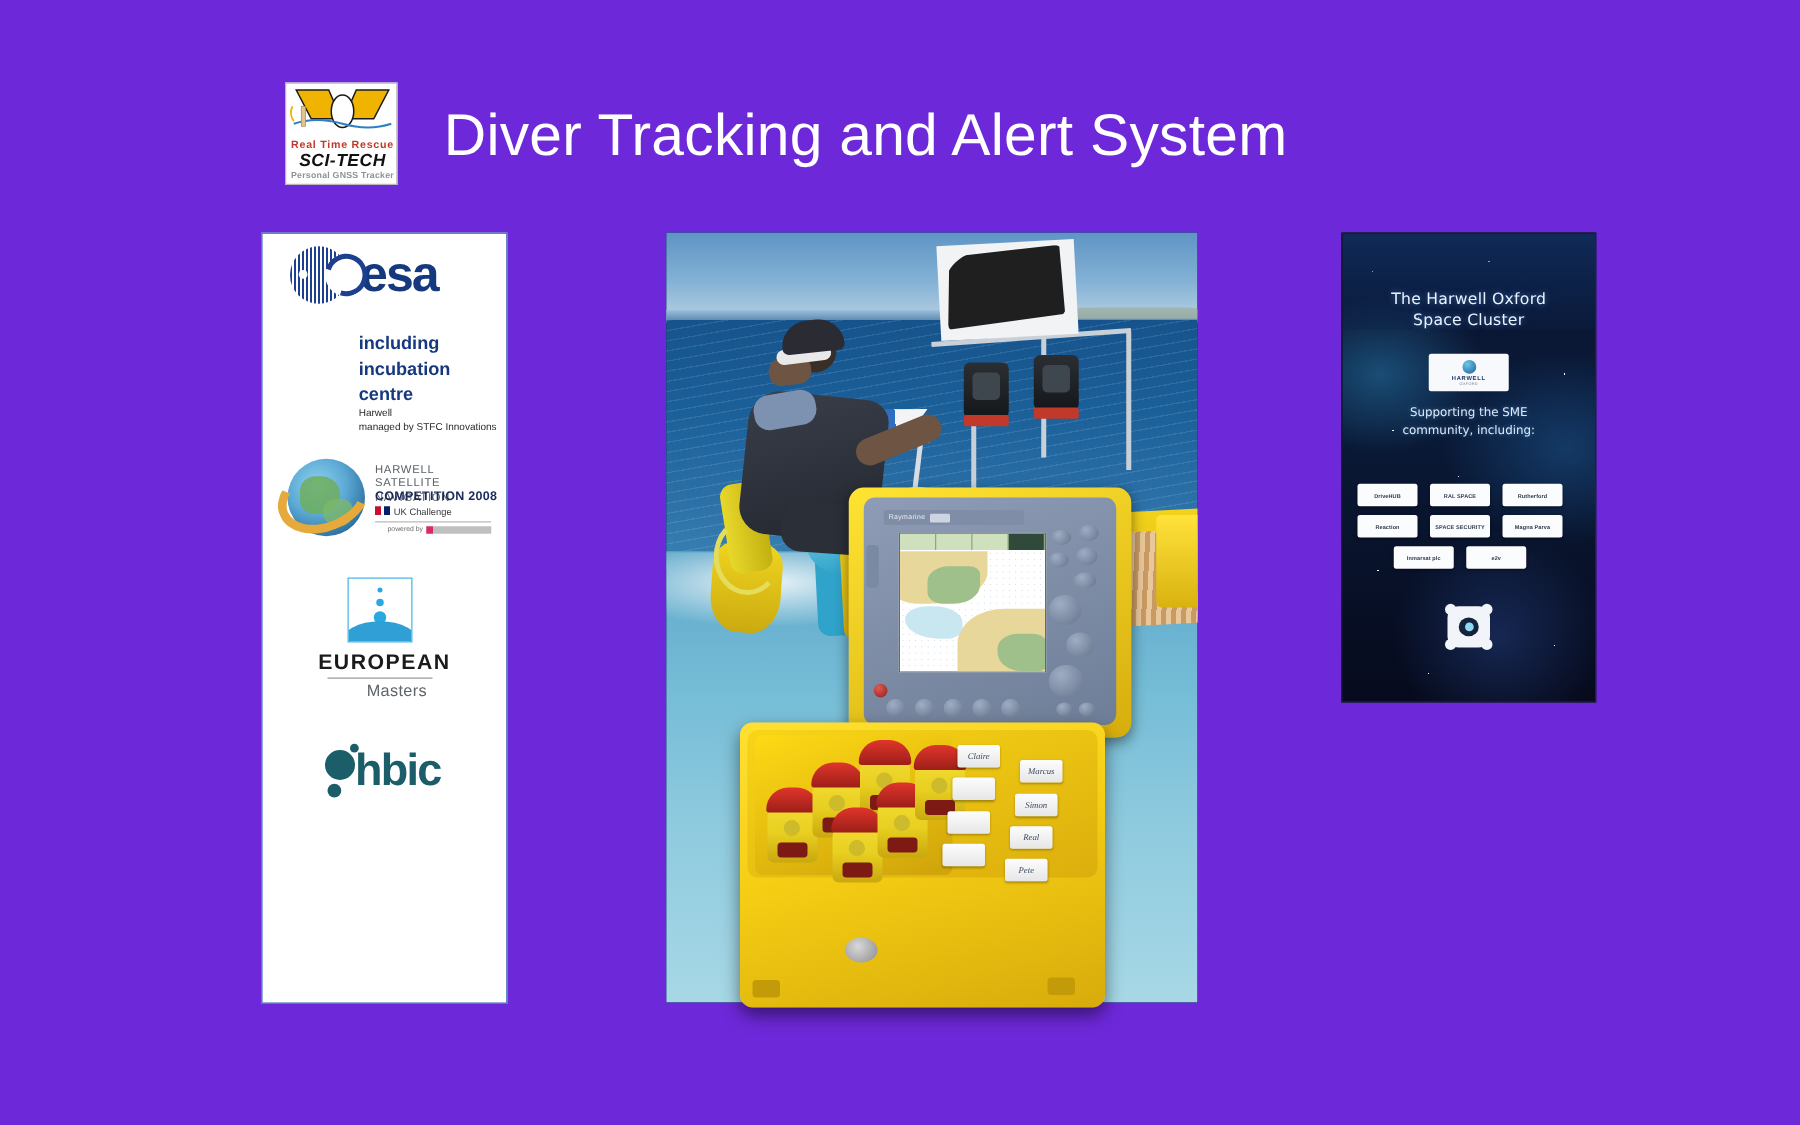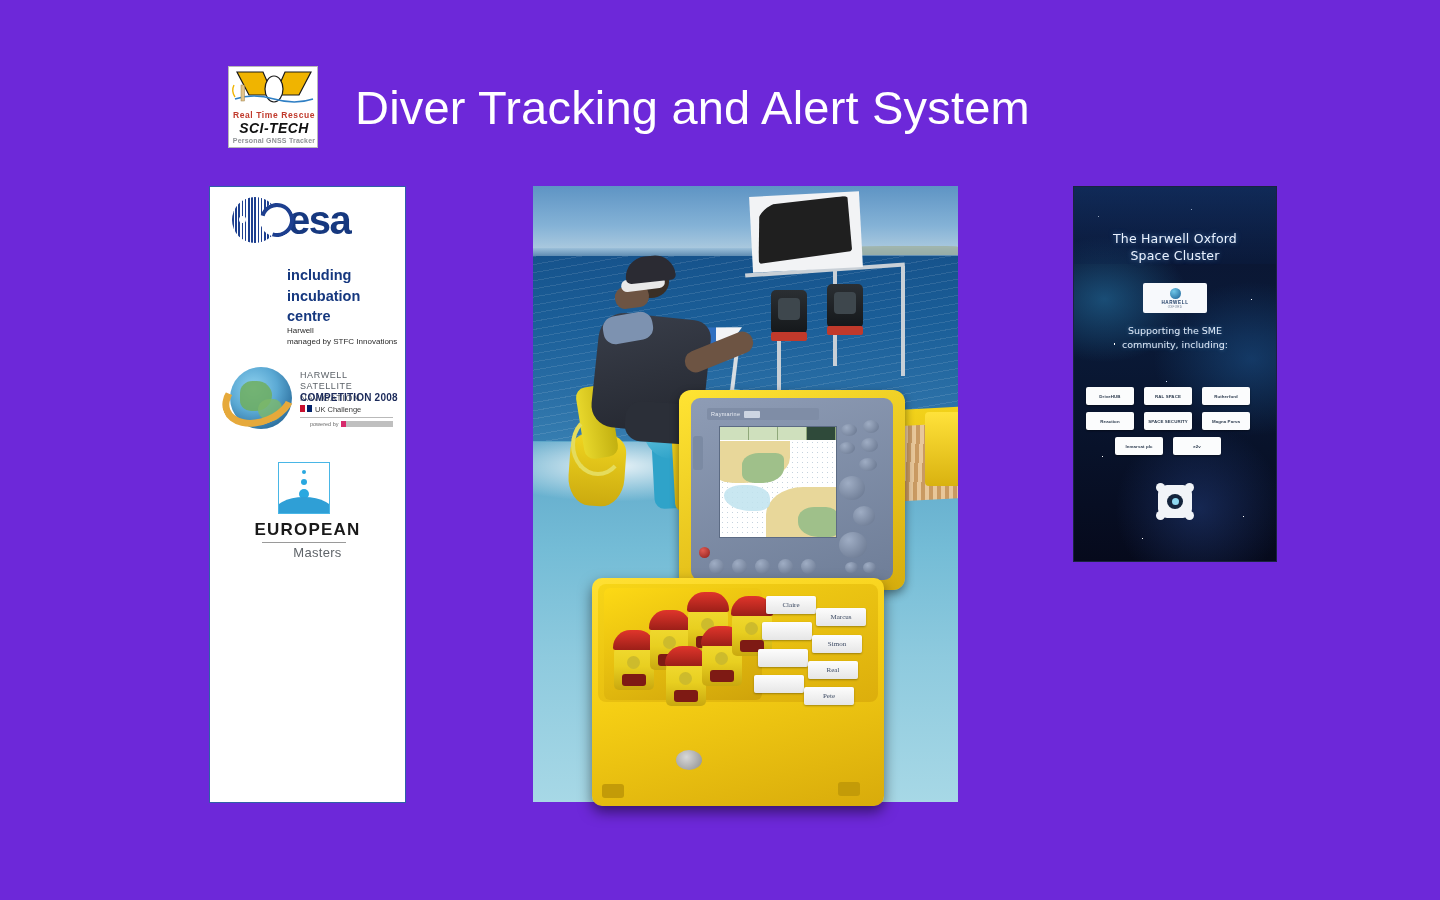--- a/index.html
+++ b/index.html
@@ -320,26 +320,26 @@
     border-radius: 20px 20px 5px 5px; }
   .tracker .cap { position: absolute; left: -1px; top: -4px; width: 42px; height: 20px;
     background: linear-gradient(180deg,#e0352b,#9c1f18); border-radius: 21px 21px 3px 3px; }
   .tracker .win { position: absolute; left: 8px; bottom: 4px; width: 24px; height: 12px;
     background: #7e1a14; border-radius: 3px; }
   .tracker .dot { position: absolute; left: 13px; top: 22px; width: 13px; height: 13px;
     border-radius: 50%; background: #cdbb2c; }
 
   .label-grid { position: absolute; right: 14px; top: 14px; width: 104px; height: 112px; }
   .name-card {
-    position: absolute; width: 50px; height: 18px;
+    position: absolute; width: 34px; height: 18px;
     background: linear-gradient(180deg,#fdfdfd,#e6e6e6);
     border-radius: 2px; box-shadow: 0 1px 2px rgba(0,0,0,.3);
     font-family: "Liberation Serif", serif; font-size: 7px; color: #3c4a63;
     display: flex; align-items: center; justify-content: center;
-    overflow: hidden;
+    font-style: italic; overflow: hidden;
   }
   .case-latch { position: absolute; left: 84px; bottom: 36px; width: 26px; height: 20px;
     border-radius: 50%; background: radial-gradient(circle at 40% 35%, #d8d8d8, #8c8c8c); }
   .case-feet { position: absolute; left: 0; bottom: 8px; width: 100%; height: 16px; }
   .cf { position: absolute; width: 22px; height: 14px; background: #c39b08; border-radius: 3px; }
 
   
   #cluster-panel {
     position: absolute; left: 1073px; top: 186px; width: 204px; height: 376px;
     overflow: hidden; background: #060a1c;
@@ -476,20 +476,28 @@
         <div class="gal-d2"></div>
         <div class="gal-d3"></div>
         <div class="gal-arc"></div>
       </div>
       <div class="gal-word">EUROPEAN</div>
       <div class="gal-rule"></div>
       <div class="gal-masters">Masters</div>
     </div>
 
 
+    <div class="sponsor-cell" id="hbic-block">
+      <div class="hbic-wrap">
+        <div class="hbic-c1"></div>
+        <div class="hbic-c2"></div>
+        <div class="hbic-c3"></div>
+        <div class="hbic-word">hbic</div>
+      </div>
+    </div>
   </div>
 
   <div id="photo">
     <div class="ph-sky"></div>
     <div class="ph-horizon"></div>
     <div class="ph-land"></div>
     <div class="ph-sea"></div>
     <div class="ph-sea2"></div>
     <div class="ph-foam"></div>
 

